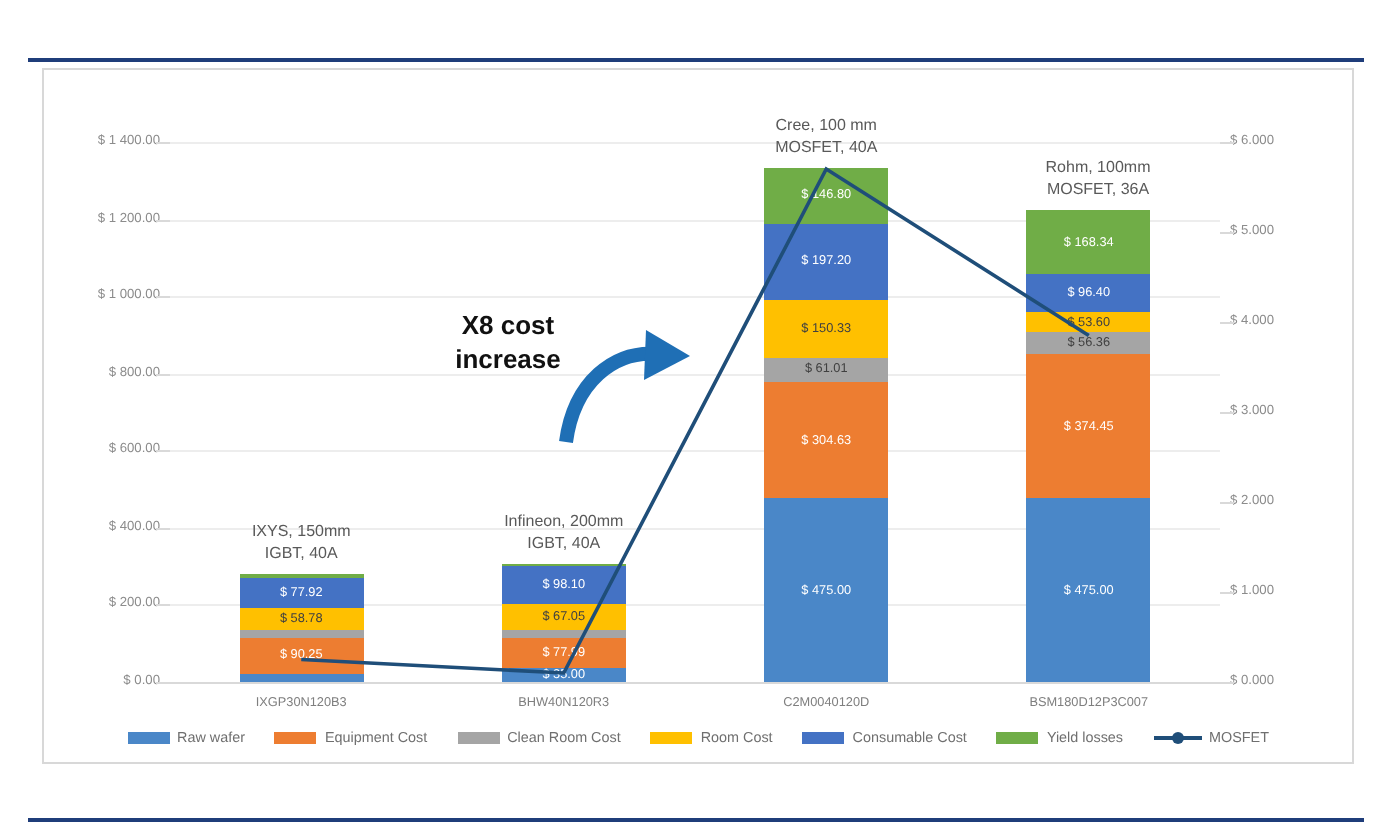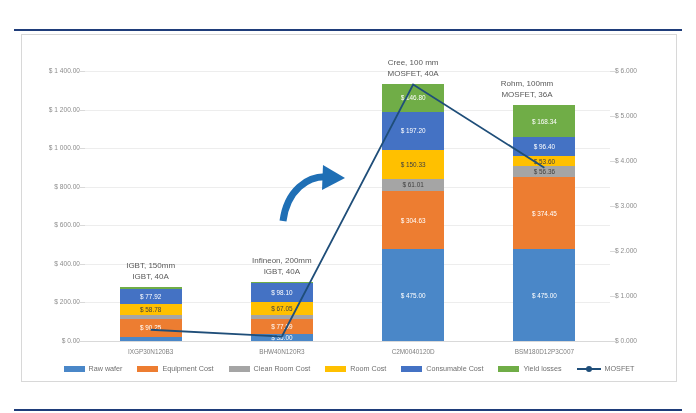--- a/index.html
+++ b/index.html
@@ -153,21 +153,21 @@
         <div class="ytick-mark" style="top: 135px; left: 525px;"></div>
         <div class="ytick right" style="top: 86px;">$ 4.000</div>
         <div class="ytick-mark" style="top: 90px; left: 525px;"></div>
         <div class="ytick right" style="top: 41px;">$ 5.000</div>
         <div class="ytick-mark" style="top: 45px; left: 525px;"></div>
         <div class="ytick right" style="top: -4px;">$ 6.000</div>
         <div class="ytick-mark" style="top: 0px; left: 525px;"></div>
       </div>
     <div id="bars">
         <div class="cat-head" style="left: 65.625px; top: 189.422px;">
-          <div>IGBT, 150mm</div>
+          <div>IXYS, 150mm</div>
           <div>IGBT, 40A</div>
         </div>
         <div class="cat-foot" style="left: 65.625px; top: 277px;">IXGP30N120B3</div>
         <div class="bar-group" style="left: 34.625px; width: 62px; height: 53.5776px;">
           <div class="seg" style="bottom: 0px; height: 4.43571px; background: rgb(74, 135, 200);"></div>
           <div class="seg" style="bottom: 4.43571px; height: 17.4054px; background: rgb(237, 125, 49);">$ 90.25</div>
           <div class="seg dark" style="bottom: 21.8411px; height: 4.20236px; background: rgb(165, 165, 165);"></div>
           <div class="seg dark" style="bottom: 26.0434px; height: 11.3361px; background: rgb(255, 192, 0);">$ 58.78</div>
           <div class="seg" style="bottom: 37.3796px; height: 15.0274px; background: rgb(68, 114, 196);">$ 77.92</div>
           <div class="seg" style="bottom: 52.407px; height: 1.17064px; background: rgb(112, 173, 71);"></div>
@@ -191,39 +191,43 @@
         </div>
         <div class="cat-foot" style="left: 328.125px; top: 277px;">C2M0040120D</div>
         <div class="bar-group" style="left: 297.125px; width: 62px; height: 257.459px;">
           <div class="seg" style="bottom: 0px; height: 91.6071px; background: rgb(74, 135, 200);">$ 475.00</div>
           <div class="seg" style="bottom: 91.6071px; height: 58.7501px; background: rgb(237, 125, 49);">$ 304.63</div>
           <div class="seg dark" style="bottom: 150.357px; height: 11.7662px; background: rgb(165, 165, 165);">$ 61.01</div>
           <div class="seg dark" style="bottom: 162.123px; height: 28.9922px; background: rgb(255, 192, 0);">$ 150.33</div>
           <div class="seg" style="bottom: 191.116px; height: 38.0314px; background: rgb(68, 114, 196);">$ 197.20</div>
           <div class="seg" style="bottom: 229.147px; height: 28.3114px; background: rgb(112, 173, 71);">$ 146.80</div>
         </div>
-        <div class="cat-head" style="left: 442px; top: 6.91393px;">
+        <div class="cat-head" style="left: 464px; top: 6.91393px;">
           <div>Rohm, 100mm</div>
           <div>MOSFET, 36A</div>
         </div>
         <div class="cat-foot" style="left: 459.375px; top: 277px;">BSM180D12P3C007</div>
         <div class="bar-group" style="left: 428.375px; width: 62px; height: 236.086px;">
           <div class="seg" style="bottom: 0px; height: 91.6071px; background: rgb(74, 135, 200);">$ 475.00</div>
           <div class="seg" style="bottom: 91.6071px; height: 72.2154px; background: rgb(237, 125, 49);">$ 374.45</div>
           <div class="seg dark" style="bottom: 163.822px; height: 10.8694px; background: rgb(165, 165, 165);">$ 56.36</div>
           <div class="seg dark" style="bottom: 174.692px; height: 10.3371px; background: rgb(255, 192, 0);">$ 53.60</div>
           <div class="seg" style="bottom: 185.029px; height: 18.5914px; background: rgb(68, 114, 196);">$ 96.40</div>
           <div class="seg" style="bottom: 203.62px; height: 32.4656px; background: rgb(112, 173, 71);">$ 168.34</div>
         </div>
       </div>
     <svg id="overlay-svg" viewBox="0 0 525 270" preserveAspectRatio="none">
         <polyline points="65.625,258.75 196.875,265.5 328.125,13.5 459.375,96.75" fill="none" stroke="#1f4e79" stroke-width="1.8"></polyline>
       </svg>
   </div>
 
+  <div id="annotation">
+    <span>X8 cost</span><br>
+    <span>increase</span>
+  </div>
   <svg id="annotation-arrow" width="70" height="62" viewBox="0 0 70 62">
     <path d="M6,56 C10,26 30,10 52,12" stroke="#1f6fb5" stroke-width="7" fill="none" stroke-linecap="butt"></path>
     <path d="M46,0 L68,13 L45,25 Z" fill="#1f6fb5"></path>
   </svg>
 
   <div id="legend">
       <div class="legend-item">
         <span class="legend-swatch" style="background: rgb(74, 135, 200);"></span>
         <span class="legend-label">Raw wafer</span>
       </div>

